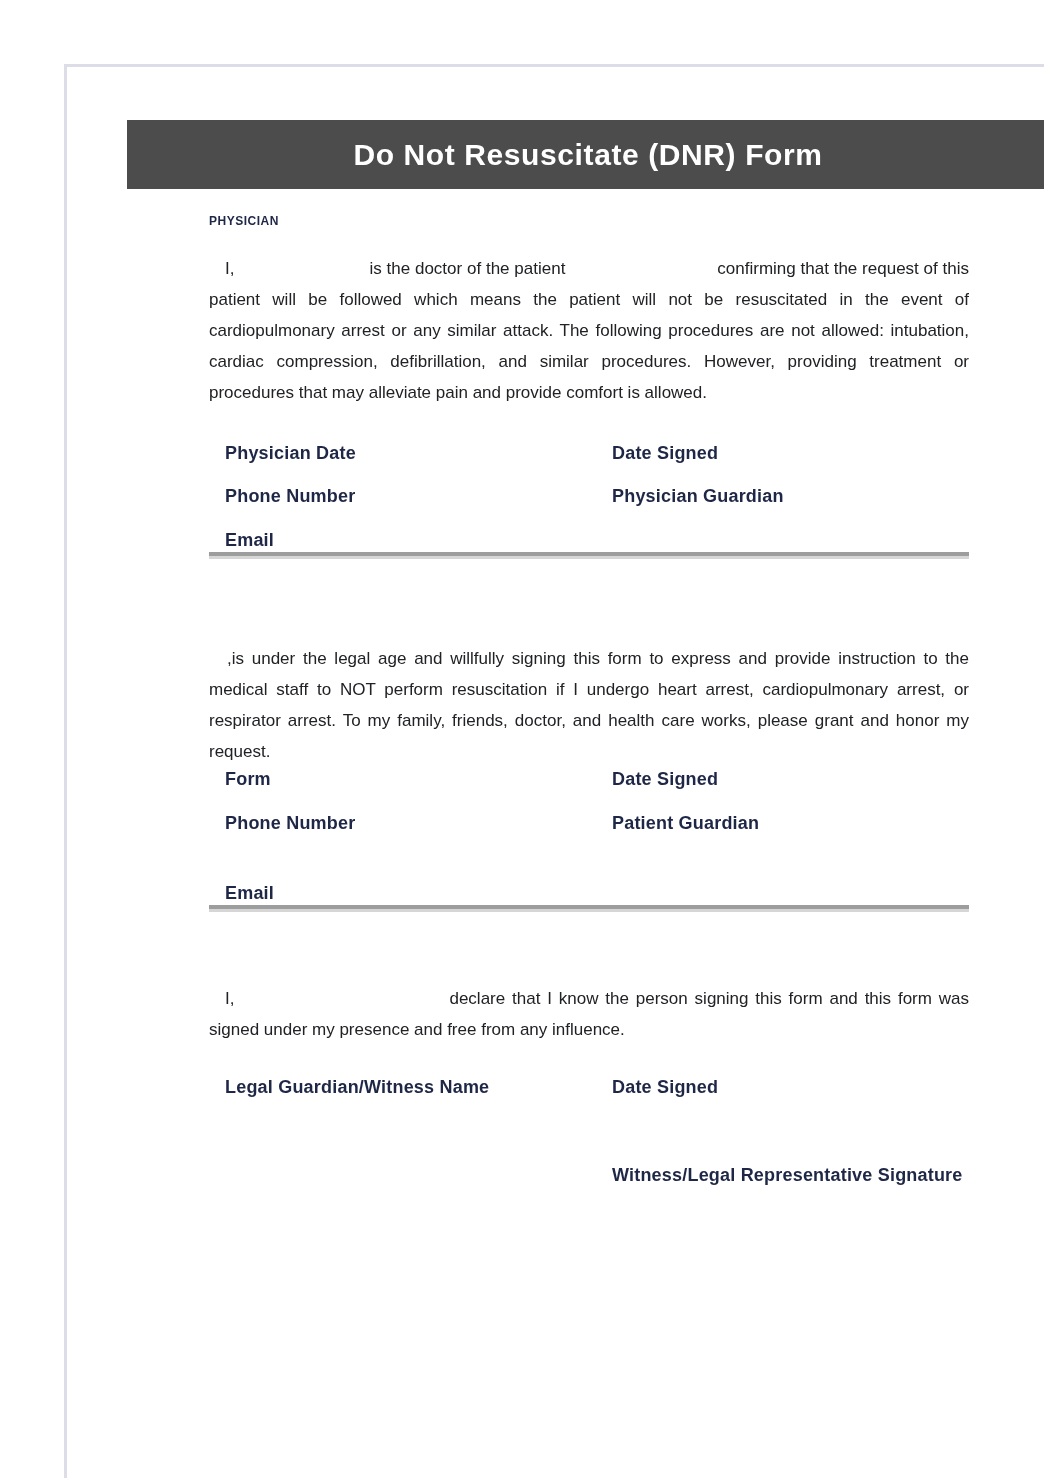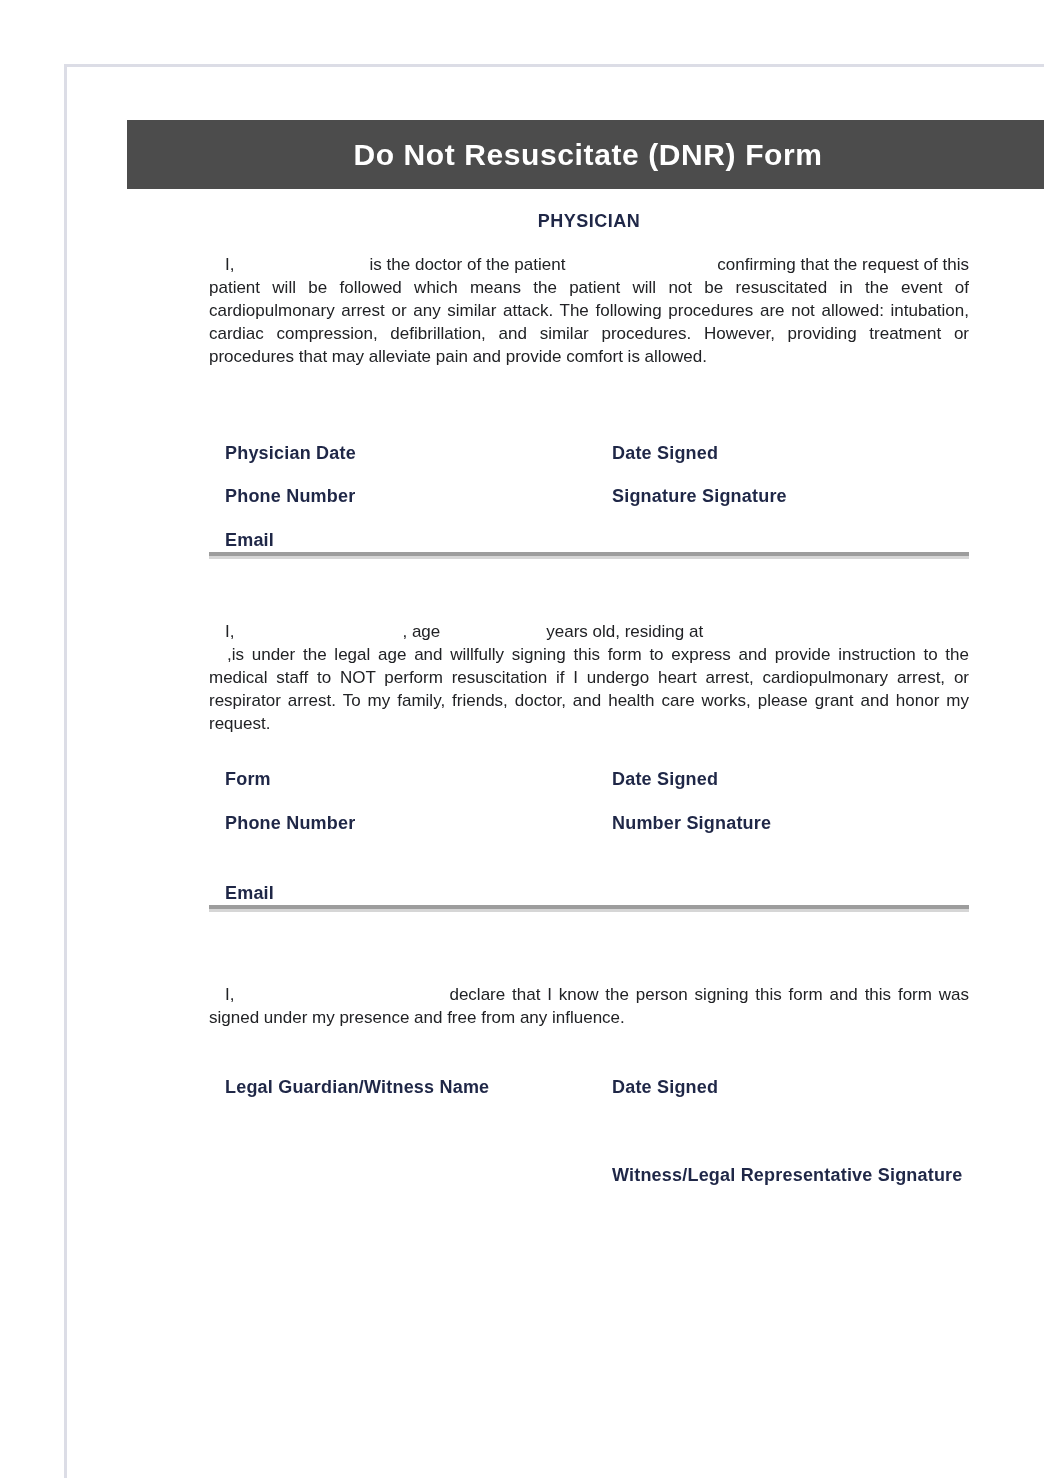--- a/index.html
+++ b/index.html
@@ -7,28 +7,28 @@
   body { font-family:"Liberation Sans","DejaVu Sans",sans-serif; position:relative; }
 
   .page { position:absolute; left:0; top:0; width:1044px; height:1478px; background:#ffffff; }
   .edge-top  { position:absolute; left:0; top:0; width:1044px; height:3px; background:#dcdde6; }
   .edge-left { position:absolute; left:0; top:0; width:3px; height:1478px; background:#dcdde6; }
 
   .header-bar { position:absolute; left:63px; top:56px; width:922px; height:69px;
                 background:#4c4c4c; display:flex; align-items:center; justify-content:center; }
   .form-title { color:#ffffff; font-size:30px; font-weight:bold; letter-spacing:0.6px; }
 
-  .section-heading { position:absolute; left:145px; width:760px; text-align:center;
-                     color:#1f2747; font-size:18px; font-weight:bold; letter-spacing:0.5px; line-height:22px; }
+  .section-heading { position:absolute; left:145px; width:760px; 
+                     color:#1f2747; font-size:12px; font-weight:bold; letter-spacing:0.5px; line-height:22px; }
   .h-physician { top:146px; }
   .h-patient   { top:512px; }
   .h-witness   { top:874px; }
 
   .para { position:absolute; left:145px; width:760px; color:#212225;
-          font-size:17px; line-height:23px; text-align:justify; }
+          font-size:17px; line-height:31px; text-align:justify; }
   .para.noj { text-align:left; }
   .p-physician { top:189px; }
   .p-patient-l1 { top:556px; }
   .p-patient-rest { top:579px; }
   .p-witness { top:919px; }
 
   .blank { display:inline-block; height:1px; vertical-align:baseline; }
   .b-phys-name { width:95px;  margin:0 4px; }
   .b-pat-name-in-phys { width:112px; margin:0 4px; }
   .b-pat-name { width:132px; margin:0 2px; }
@@ -65,40 +65,39 @@
   <div class="section-heading h-physician">PHYSICIAN</div>
 
   <p class="para p-physician"><span>I,</span><span class="blank b-phys-name"></span><span>is the doctor of the patient</span><span class="blank b-pat-name-in-phys"></span><span>confirming that the request of this patient will be followed which means the patient will not be resuscitated in the event of cardiopulmonary arrest or any similar attack. The following procedures are not allowed: intubation, cardiac compression, defibrillation, and similar procedures. However, providing treatment or procedures that may alleviate pain and provide comfort is allowed.</span></p>
 
   <div class="field-row r-phys-1">
     <span class="field-label col-l">Physician Date</span>
     <span class="field-label col-r">Date Signed</span>
   </div>
   <div class="field-row r-phys-2">
     <span class="field-label col-l">Phone Number</span>
-    <span class="field-label col-r">Signature Signature</span>
+    <span class="field-label col-r">Physician Guardian</span>
   </div>
   <div class="field-row r-phys-3">
     <span class="field-label col-l">Email</span>
   </div>
 
   <div class="divider div-1"></div>
 
 
-  <p class="para noj p-patient-l1"><span>I,</span><span class="blank b-pat-name"></span><span>, age</span><span class="blank b-age"></span><span>years old, residing at</span><span class="blank b-residence"></span></p>
 
   <p class="para p-patient-rest"><span class="blank b-indent"></span><span>,is under the legal age and willfully signing this form to express and provide instruction to the medical staff to NOT perform resuscitation if I undergo heart arrest, cardiopulmonary arrest, or respirator arrest. To my family, friends, doctor, and health care works, please grant and honor my request.</span></p>
 
   <div class="field-row r-pat-1">
     <span class="field-label col-l">Form</span>
     <span class="field-label col-r">Date Signed</span>
   </div>
   <div class="field-row r-pat-2">
     <span class="field-label col-l">Phone Number</span>
-    <span class="field-label col-r">Number Signature</span>
+    <span class="field-label col-r">Patient Guardian</span>
   </div>
   <div class="field-row r-pat-3">
     <span class="field-label col-l">Email</span>
   </div>
 
   <div class="divider div-2"></div>
 
 
   <p class="para p-witness"><span>I,</span><span class="blank b-witness-name"></span><span>declare that I know the person signing this form and this form was signed under my presence and free from any influence.</span></p>
 

